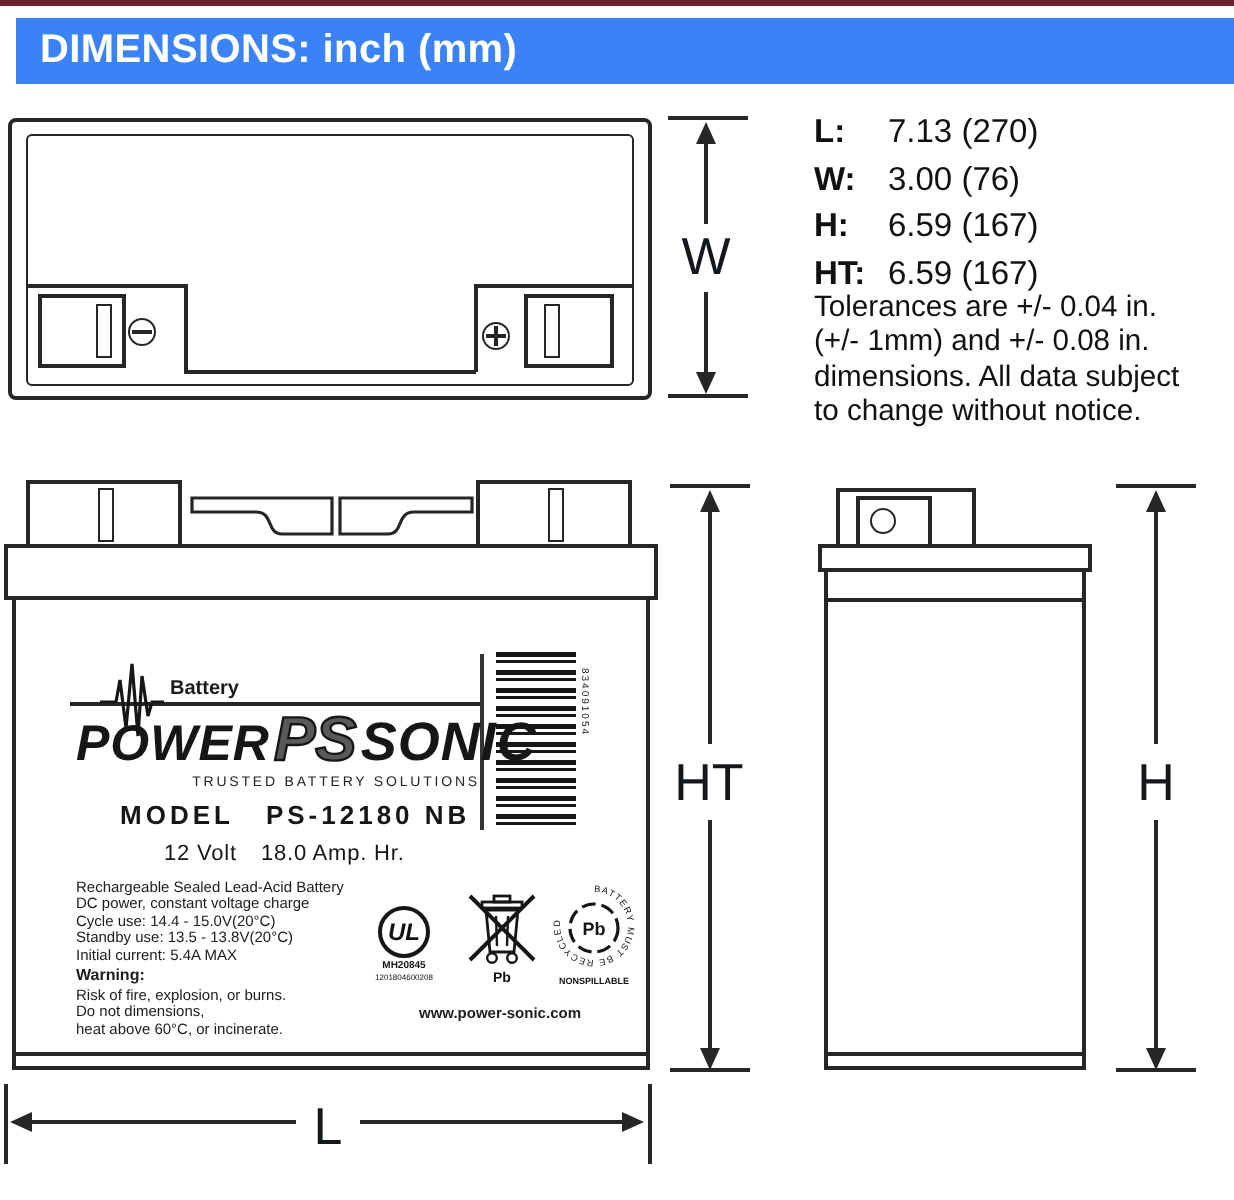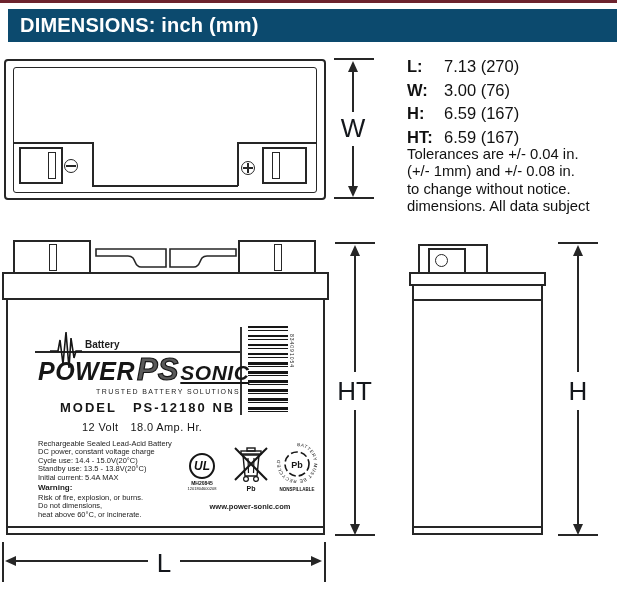--- a/index.html
+++ b/index.html
@@ -11,33 +11,33 @@
   .ln-v{position:absolute;background:#262626;width:2px;}
   .thin{height:1.5px;}
   .thinv{width:1.5px;}
   .tri{position:absolute;width:0;height:0;}
   .tri-up{border-left:5px solid transparent;border-right:5px solid transparent;border-bottom:11px solid #262626;}
   .tri-down{border-left:5px solid transparent;border-right:5px solid transparent;border-top:11px solid #262626;}
   .tri-left{border-top:5px solid transparent;border-bottom:5px solid transparent;border-right:11px solid #262626;}
   .tri-right{border-top:5px solid transparent;border-bottom:5px solid transparent;border-left:11px solid #262626;}
   .dim-letter{position:absolute;background:#fff;color:#14171c;font-size:26px;line-height:1;
               text-align:center;padding:3px 0;font-weight:400;}
-  .hdr{position:absolute;left:8px;top:9px;width:609px;height:33px;background:#0c4a6e;color:#fff;
+  .hdr{position:absolute;left:8px;top:9px;width:609px;height:33px;background:#3b82f6;color:#fff;
        display:flex;align-items:center;padding-left:12px;box-sizing:border-box;
        font-weight:bold;font-size:20px;letter-spacing:.2px;}
   .toprule{position:absolute;left:0;top:0;width:617px;height:3px;background:#6d232e;}
   .dimrow{display:flex;font-size:16.5px;margin-bottom:4.5px;color:#111;}
   .dimrow .lab{width:37px;font-weight:bold;}
   .tol{font-size:14.8px;line-height:17.3px;color:#111;}
   .circ{position:absolute;border:1.5px solid #262626;border-radius:50%;background:#fff;box-sizing:border-box;}
   .lblsm{position:absolute;font-size:7.5px;line-height:8.4px;color:#1c1c1c;}
   .brand-power{font-style:italic;font-weight:900;font-size:25px;line-height:1;letter-spacing:.5px;color:#161616;}
   .brand-ps{font-style:italic;font-weight:900;font-size:31px;line-height:.8;color:#595959;
             -webkit-text-stroke:1.2px #161616;margin:0 2px;}
-  .brand-sonic{font-style:italic;font-weight:900;font-size:21px;line-height:1;letter-spacing:.5px;color:#161616;text-decoration:underline;}
+  .brand-sonic{font-style:italic;font-weight:900;font-size:27px;line-height:1;letter-spacing:.5px;color:#161616;}
   .barcode{position:absolute;left:218px;top:4px;width:40px;height:90px;
            background:repeating-linear-gradient(180deg,#161616 0 2.5px,#fbfbfb 2.5px 4px,#161616 4px 5.5px,#ffffff 5.5px 9px);}
 </style>
 </head>
 <body>
 
 <div class="page">
 
   <div class="toprule"></div>
   <div class="hdr">
@@ -91,22 +91,22 @@
     </div>
     <div class="dimrow">
       <span class="lab">HT:</span>
       <span>6.59 (167)</span>
     </div>
   </div>
 
   <div class="abs tol" style="left:407px;top:146px;width:210px;">
     <div>Tolerances are +/- 0.04 in.</div>
     <div>(+/- 1mm) and +/- 0.08 in.</div>
+    <div>dimensions. All data subject</div>
     <div>to change without notice.</div>
-    <div>dimensions. All data subject</div>
   </div>
 
   <div>
 
     <div class="rect" style="left:13px;top:240px;width:78px;height:34px;"></div>
     <div class="rect" style="left:49px;top:244px;width:8px;height:27px;border-width:1.5px;"></div>
     <div class="rect" style="left:238px;top:240px;width:78px;height:34px;"></div>
     <div class="rect" style="left:274px;top:244px;width:8px;height:27px;border-width:1.5px;"></div>
 
     <svg class="abs" style="left:95px;top:246px;" width="72" height="24" viewBox="0 0 72 24">

